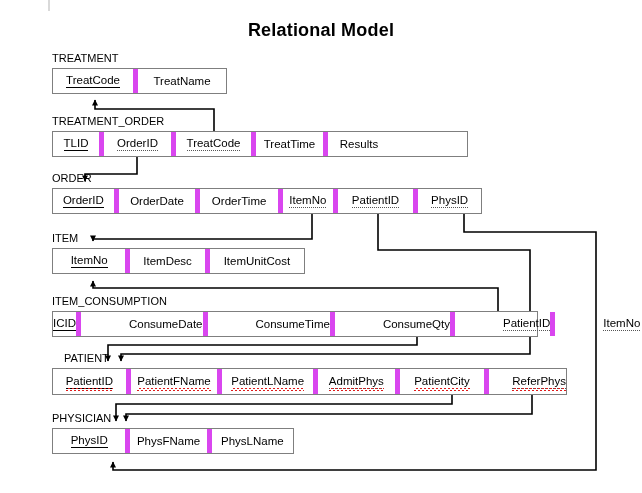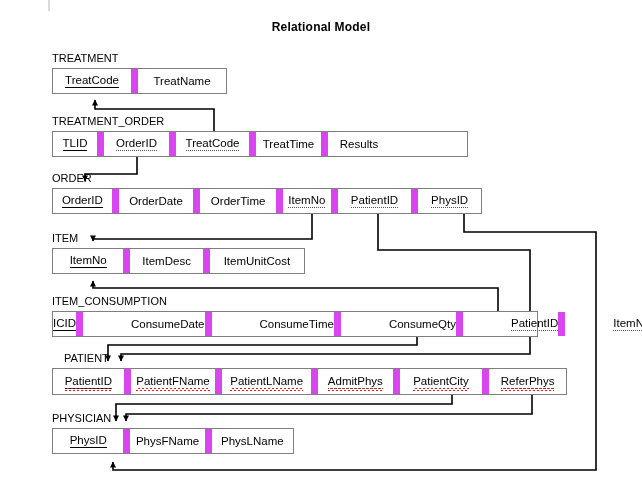--- a/index.html
+++ b/index.html
@@ -15,39 +15,39 @@
 
   
   .top-tick {
     position:absolute; left:48px; top:0px; width:2px; height:11px;
     background:#d9d9d9;
   }
 
   .title {
     position:absolute; left:0; top:20px; width:642px;
     text-align:center;
-    font-size:12px; font-weight:bold;
+    font-size:18px; font-weight:bold;
     letter-spacing:0.2px;
   }
 
   
   .relation { position:absolute; }
   .rel-name {
     position:absolute; left:0; top:0;
     font-size:11px; white-space:nowrap; line-height:12px;
   }
   .rel-row {
     position:absolute; display:flex;
     border:1px solid #7f7f7f;
     box-sizing:border-box;
     background:#ffffff;
   }
   .attr {
     display:flex; align-items:center; justify-content:center;
-    border-right:7px solid #d946ef;
+    border-right:5px solid #d946ef;
     box-sizing:border-box;
     font-size:11.5px;
     white-space:nowrap;
     position:relative;
   }
   .attr:last-child { border-right:none; }
   .attr .lbl { position:relative; display:inline-block; padding-bottom:1px; }
   
   .attr.pk .lbl { border-bottom:1px solid #000; }
   
@@ -209,21 +209,21 @@
           </div>
           <div class="attr sq" style="width: 96px;">
             <span class="lbl">PatientLName</span>
           </div>
           <div class="attr fk sq" style="width: 82px;">
             <span class="lbl">AdmitPhys</span>
           </div>
           <div class="attr sq" style="width: 90px;">
             <span class="lbl">PatientCity</span>
           </div>
-          <div class="attr fk sq" style="width: 77px;">
+          <div class="attr fk sq" style="width: 77px; justify-content: flex-end;">
             <span class="lbl">ReferPhys</span>
           </div>
         </div>
       </div>
       <div class="relation" style="left: 0px; top: 0px;">
         <div class="rel-name" style="left: 52px; top: 412px;">PHYSICIAN</div>
         <div class="rel-row" style="left: 52px; top: 428px; width: 242px; height: 26px;">
           <div class="attr pk" style="width: 78px;">
             <span class="lbl">PhysID</span>
           </div>

